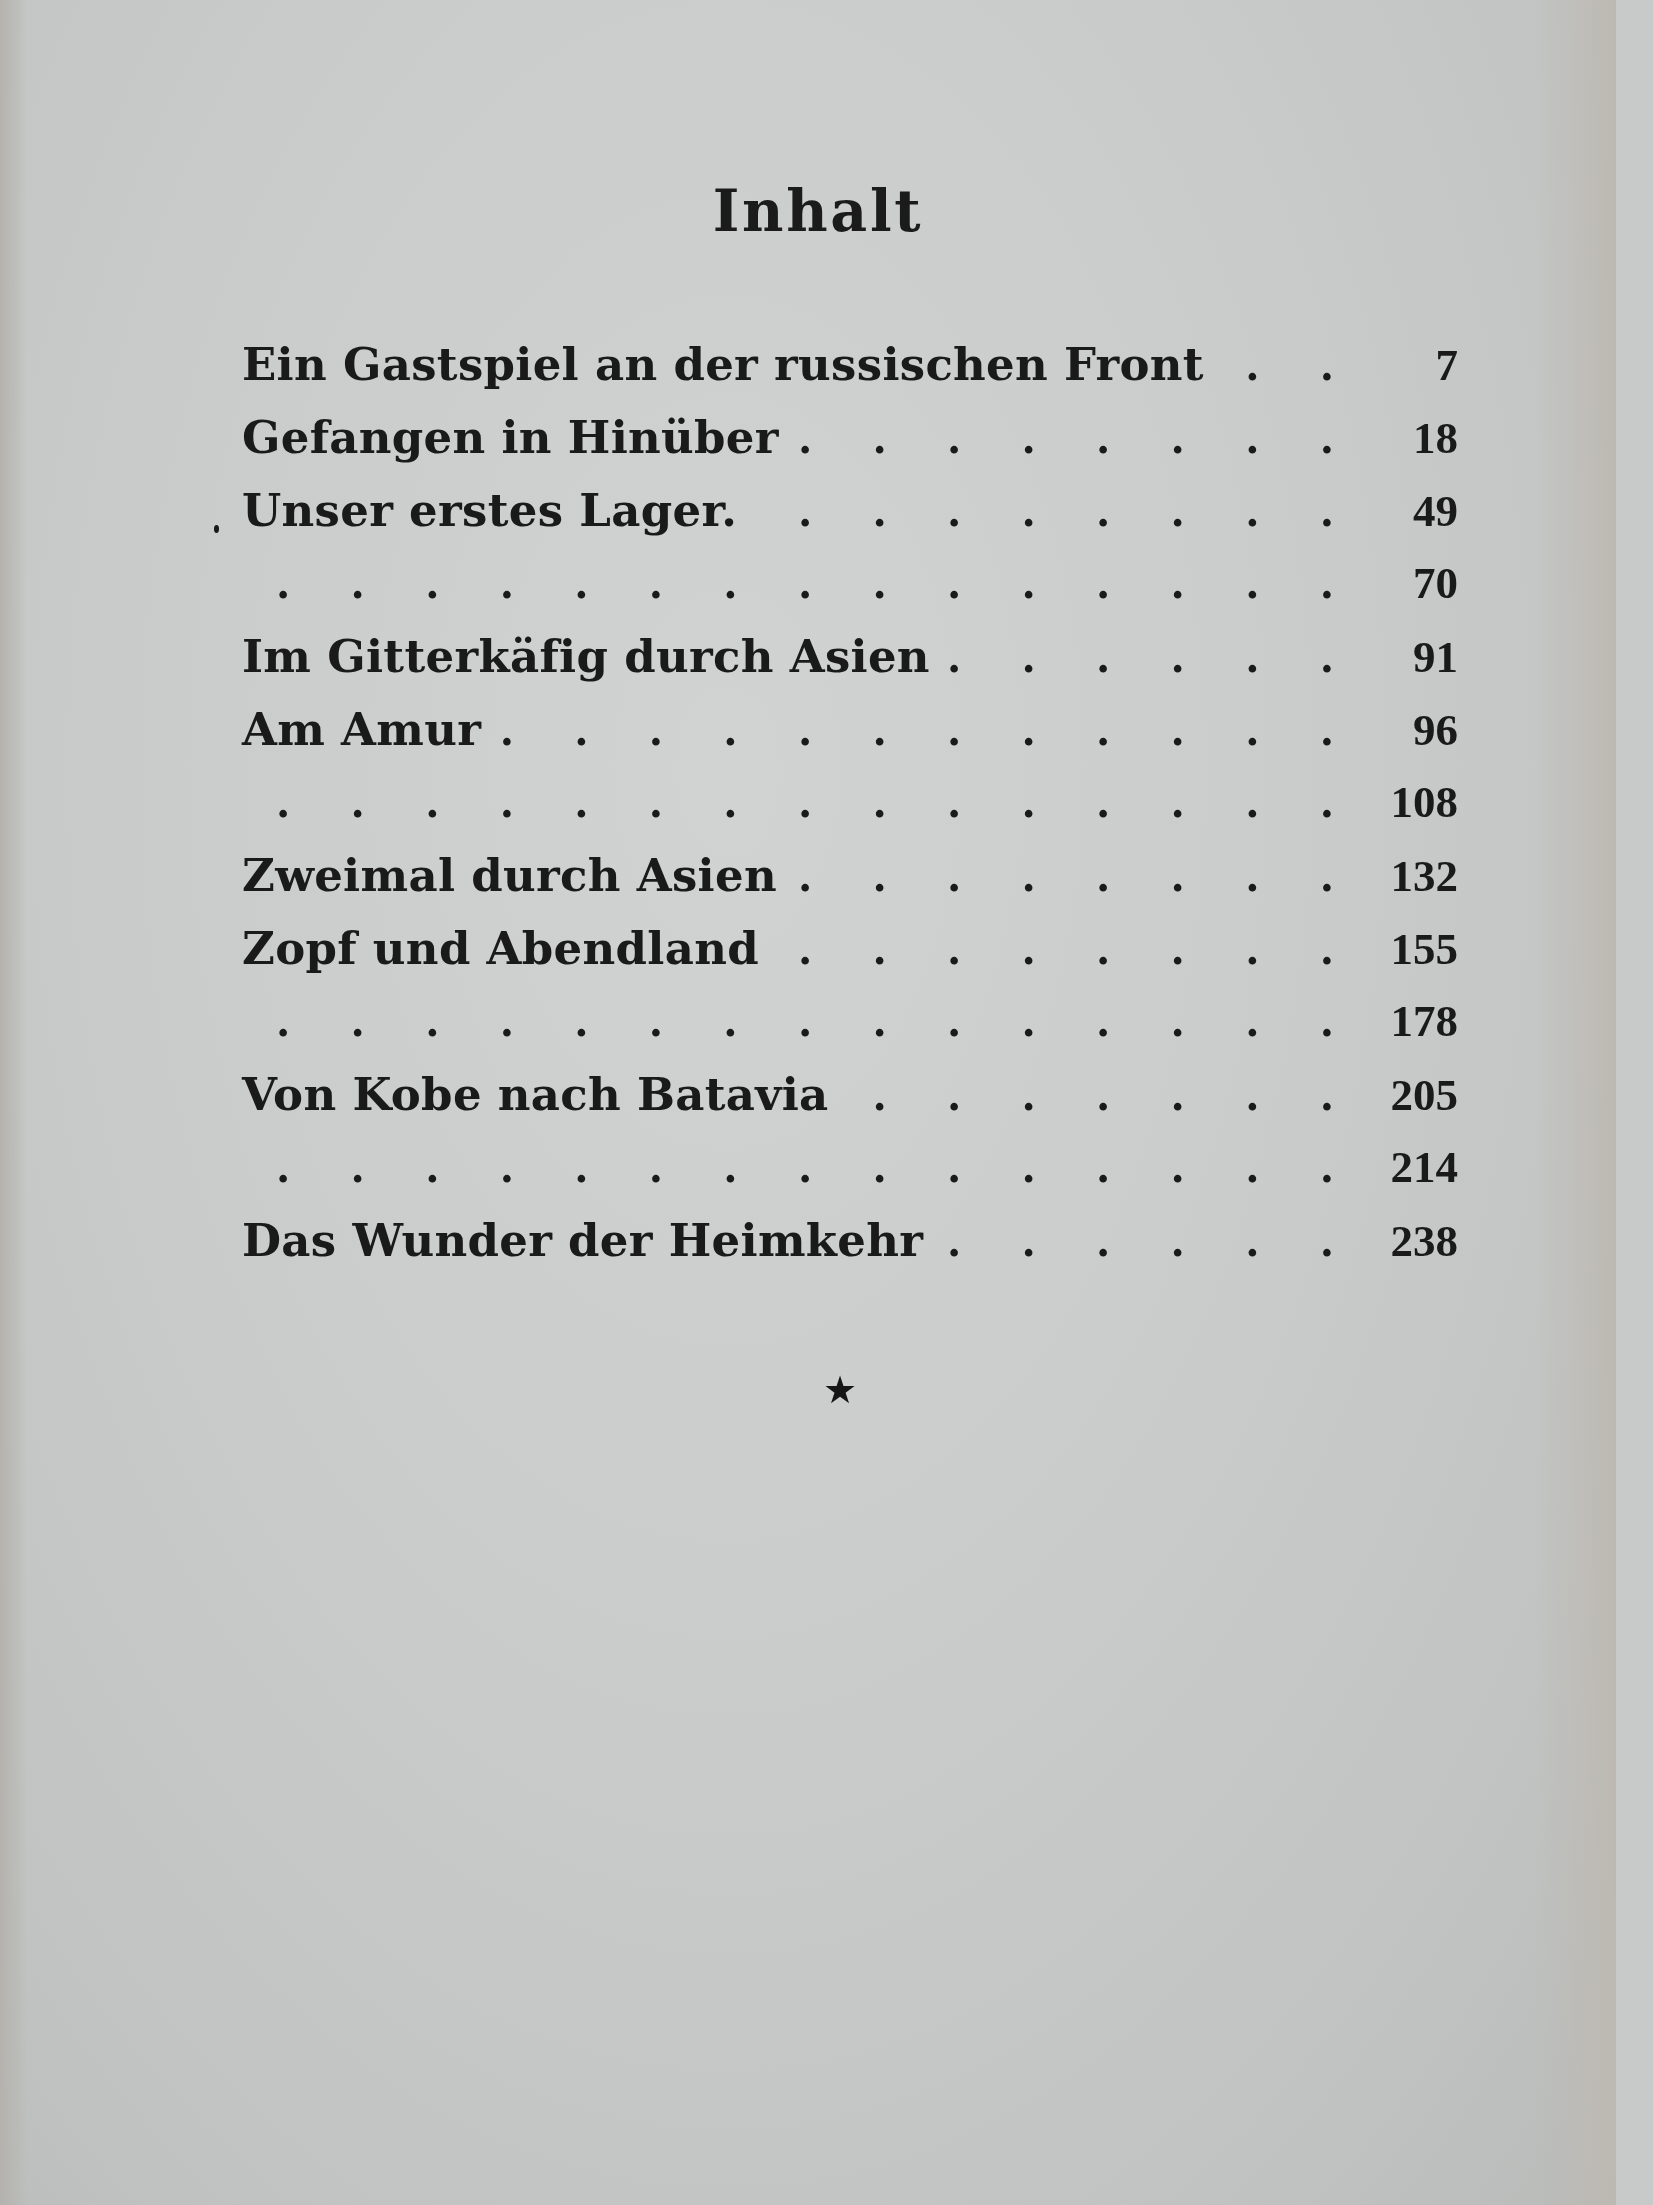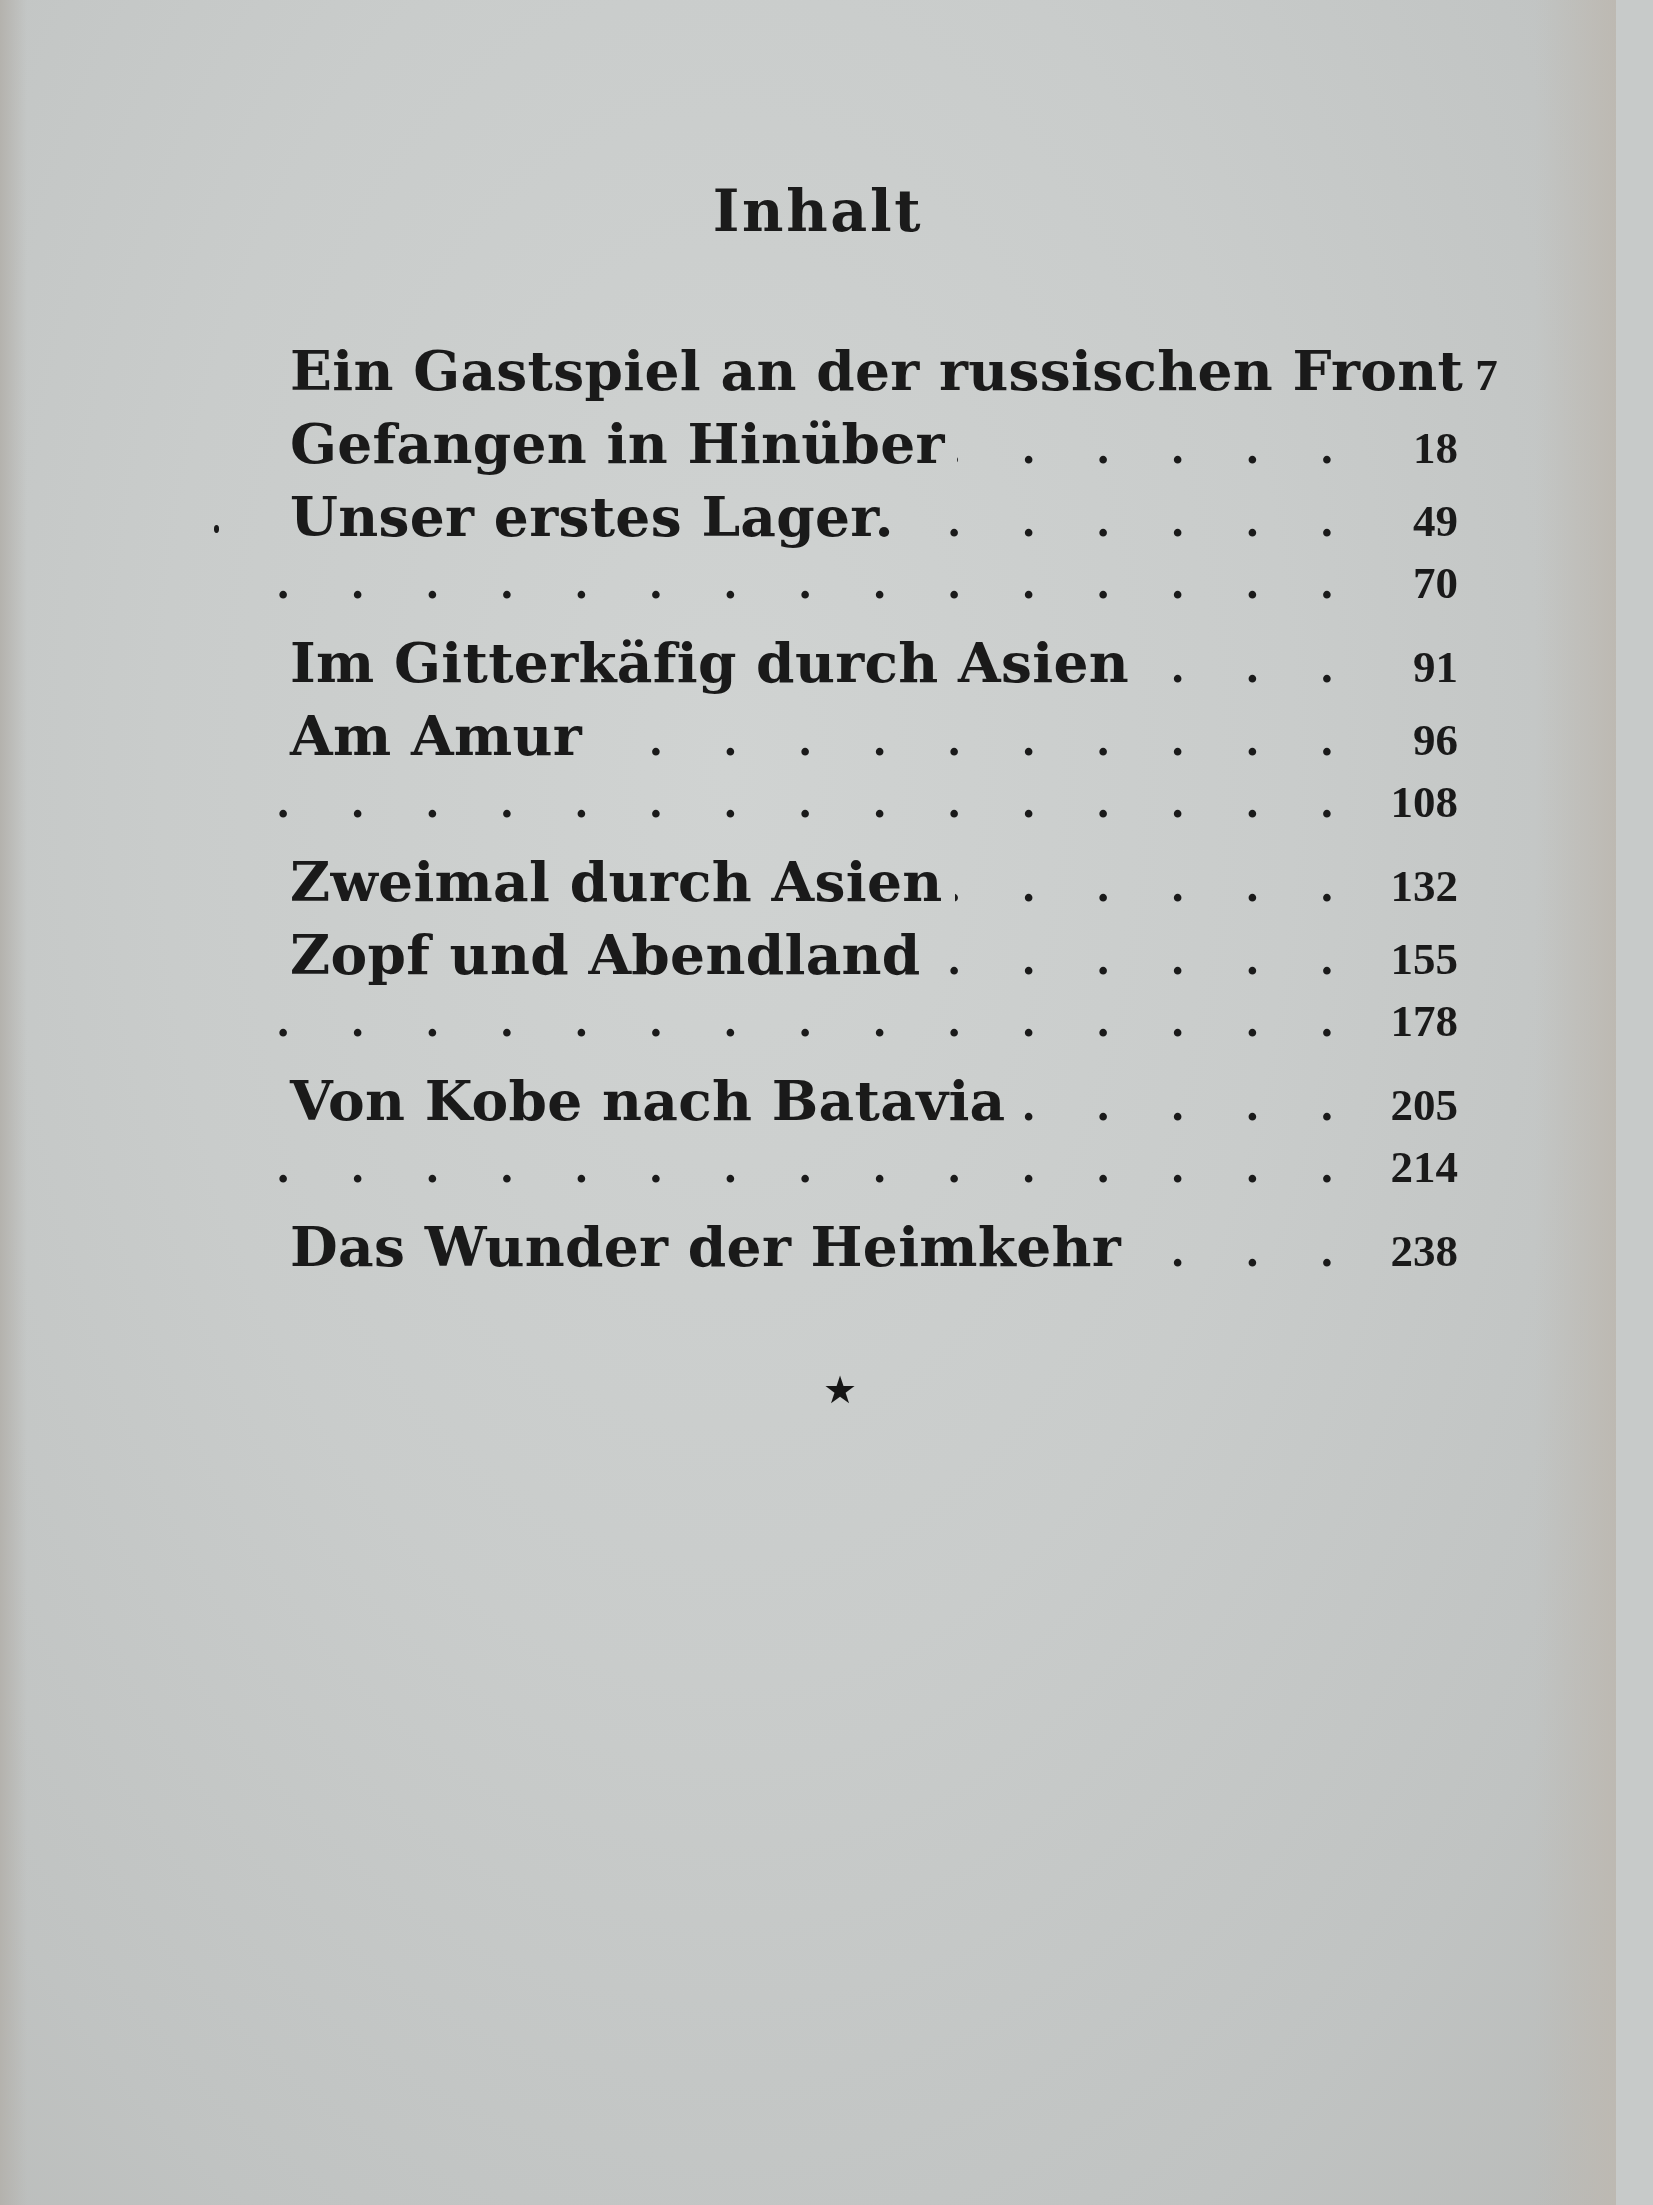--- a/index.html
+++ b/index.html
@@ -58,26 +58,25 @@
     }
     .toc-row {
       position: relative;
       height: 73px;
       display: flex;
       align-items: baseline;
       font-family: "DejaVu Serif", serif;
       color: #1a1a1a;
     }
     .toc-title {
-      font-size: 55px;
+      font-size: 45px;
       font-weight: bold;
       white-space: nowrap;
       letter-spacing: 0.3px;
       padding-right: 12px;
-      margin-left: 48px;
     }
     .toc-leader {
       flex: 1;
       overflow: hidden;
       white-space: nowrap;
       font-size: 41px;
       font-weight: bold;
       letter-spacing: 23px;
       text-align: right;
       direction: rtl;

